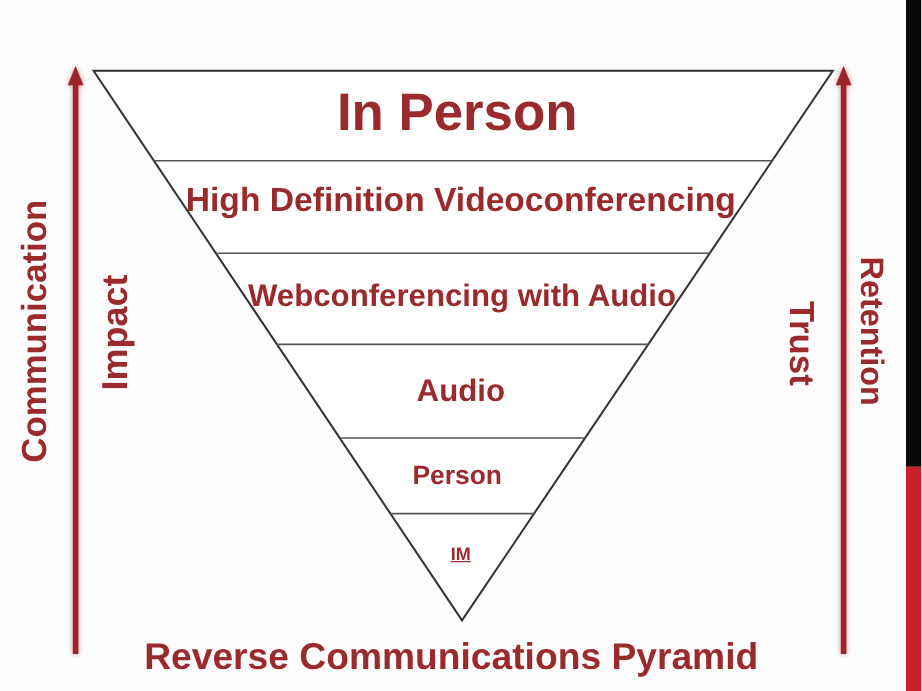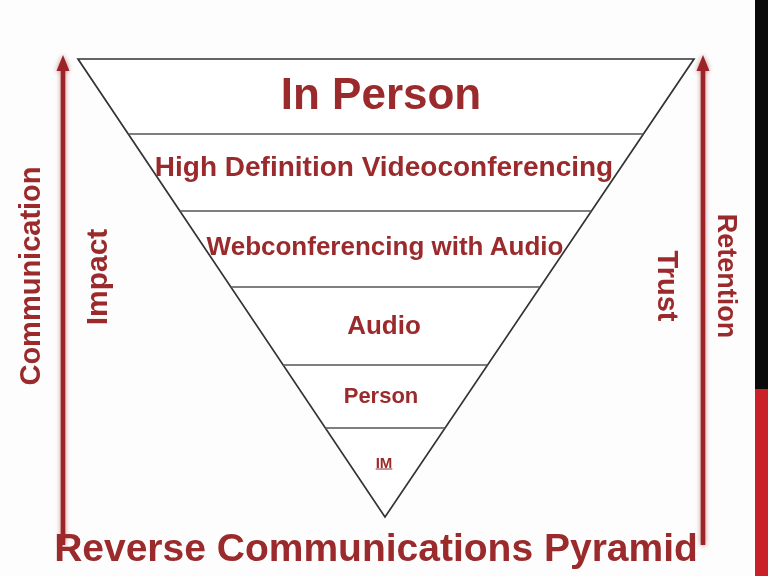--- a/index.html
+++ b/index.html
@@ -21,21 +21,21 @@
   .l5{left:384px;top:462px;font-size:15px;text-decoration:underline;}
   .vlabel{
     position:absolute;white-space:nowrap;font-weight:700;color:#9a2a2b;line-height:1;
   }
   .v-communication{left:30px;top:276px;font-size:29px;transform:translate(-50%,-50%) rotate(-90deg);}
   .v-impact{left:97px;top:277px;font-size:30px;transform:translate(-50%,-50%) rotate(-90deg);}
   .v-trust{left:667px;top:286px;font-size:29px;transform:translate(-50%,-50%) rotate(90deg);}
   .v-retention{left:726px;top:276px;font-size:27px;transform:translate(-50%,-50%) rotate(90deg);}
   .slide-title{
     position:absolute;left:376px;top:547px;transform:translate(-50%,-50%);
-    white-space:nowrap;font-weight:700;font-size:39px;color:#9a2a2b;line-height:1;
+    white-space:nowrap;font-weight:700;font-size:31px;color:#9a2a2b;line-height:1;
   }
   .edge-bar{position:absolute;width:13px;left:755px;}
   .edge-bar.black{top:0;height:389px;background:#0a0a0a;}
   .edge-bar.red{top:389px;height:187px;background:#c9202a;}
 </style>
 </head>
 <body>
 
 <div class="stage">
 

